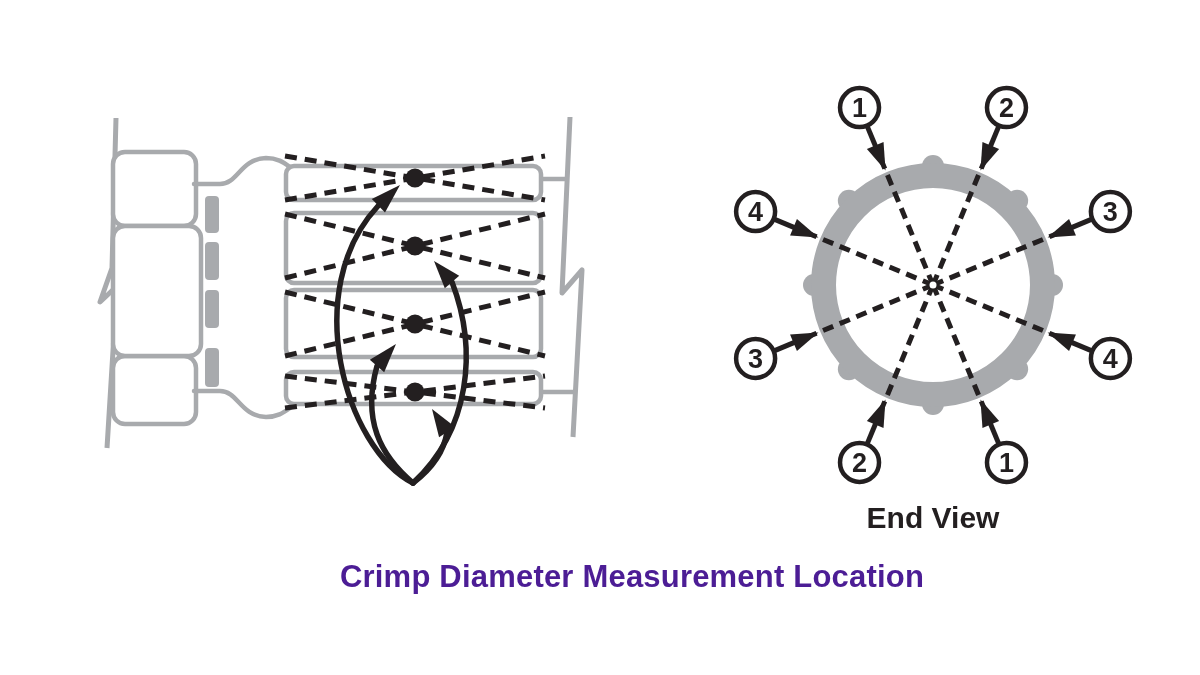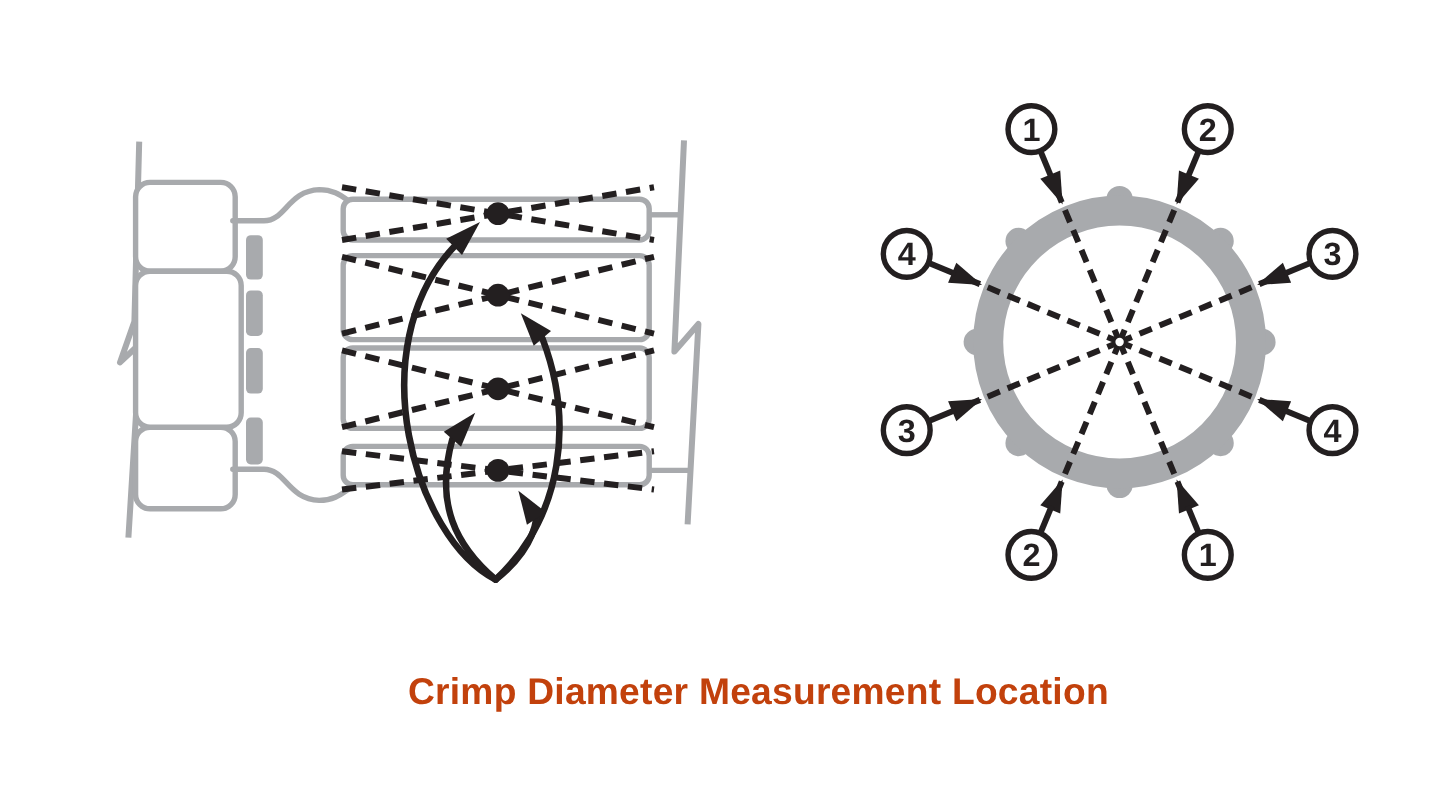--- a/index.html
+++ b/index.html
@@ -19,21 +19,21 @@
     font-size:30px;
     line-height:34px;
     white-space:nowrap;
   }
   .caption-left{left:259px;top:501px;width:300px;}
   .caption-right{left:783px;top:501px;width:300px;}
   .figure-title{
     position:absolute;
     left:307px;top:559px;width:650px;
     font-weight:bold;
-    color:#c2410c;
+    color:#4c1d95;
     text-align:center;
     font-size:31px;
     letter-spacing:0.2px;
     white-space:nowrap;
   }
   svg text{
     font-family:"Liberation Sans", sans-serif;
     font-weight:bold;
   }
 </style>
@@ -168,14 +168,15 @@
           <circle cx="859.5247809859028" cy="462.38487024216704" r="19.5" fill="#ffffff" stroke="#231F20" stroke-width="4.5"></circle>
           <text x="859.5247809859028" y="471.88487024216704" text-anchor="middle" font-size="27" fill="#231F20">2</text>
           <circle cx="1006.4752190140973" cy="462.38487024216704" r="19.5" fill="#ffffff" stroke="#231F20" stroke-width="4.5"></circle>
           <text x="1006.4752190140973" y="471.88487024216704" text-anchor="middle" font-size="27" fill="#231F20">1</text>
           <circle cx="1110.3848702421672" cy="358.4752190140972" r="19.5" fill="#ffffff" stroke="#231F20" stroke-width="4.5"></circle>
           <text x="1110.3848702421672" y="367.9752190140972" text-anchor="middle" font-size="27" fill="#231F20">4</text>
         </g>
     </g>
   </svg>
 
+  <div class="caption caption-right">End View</div>
   <div class="figure-title">Crimp Diameter Measurement Location</div>
 </div>
 
 </body></html>

